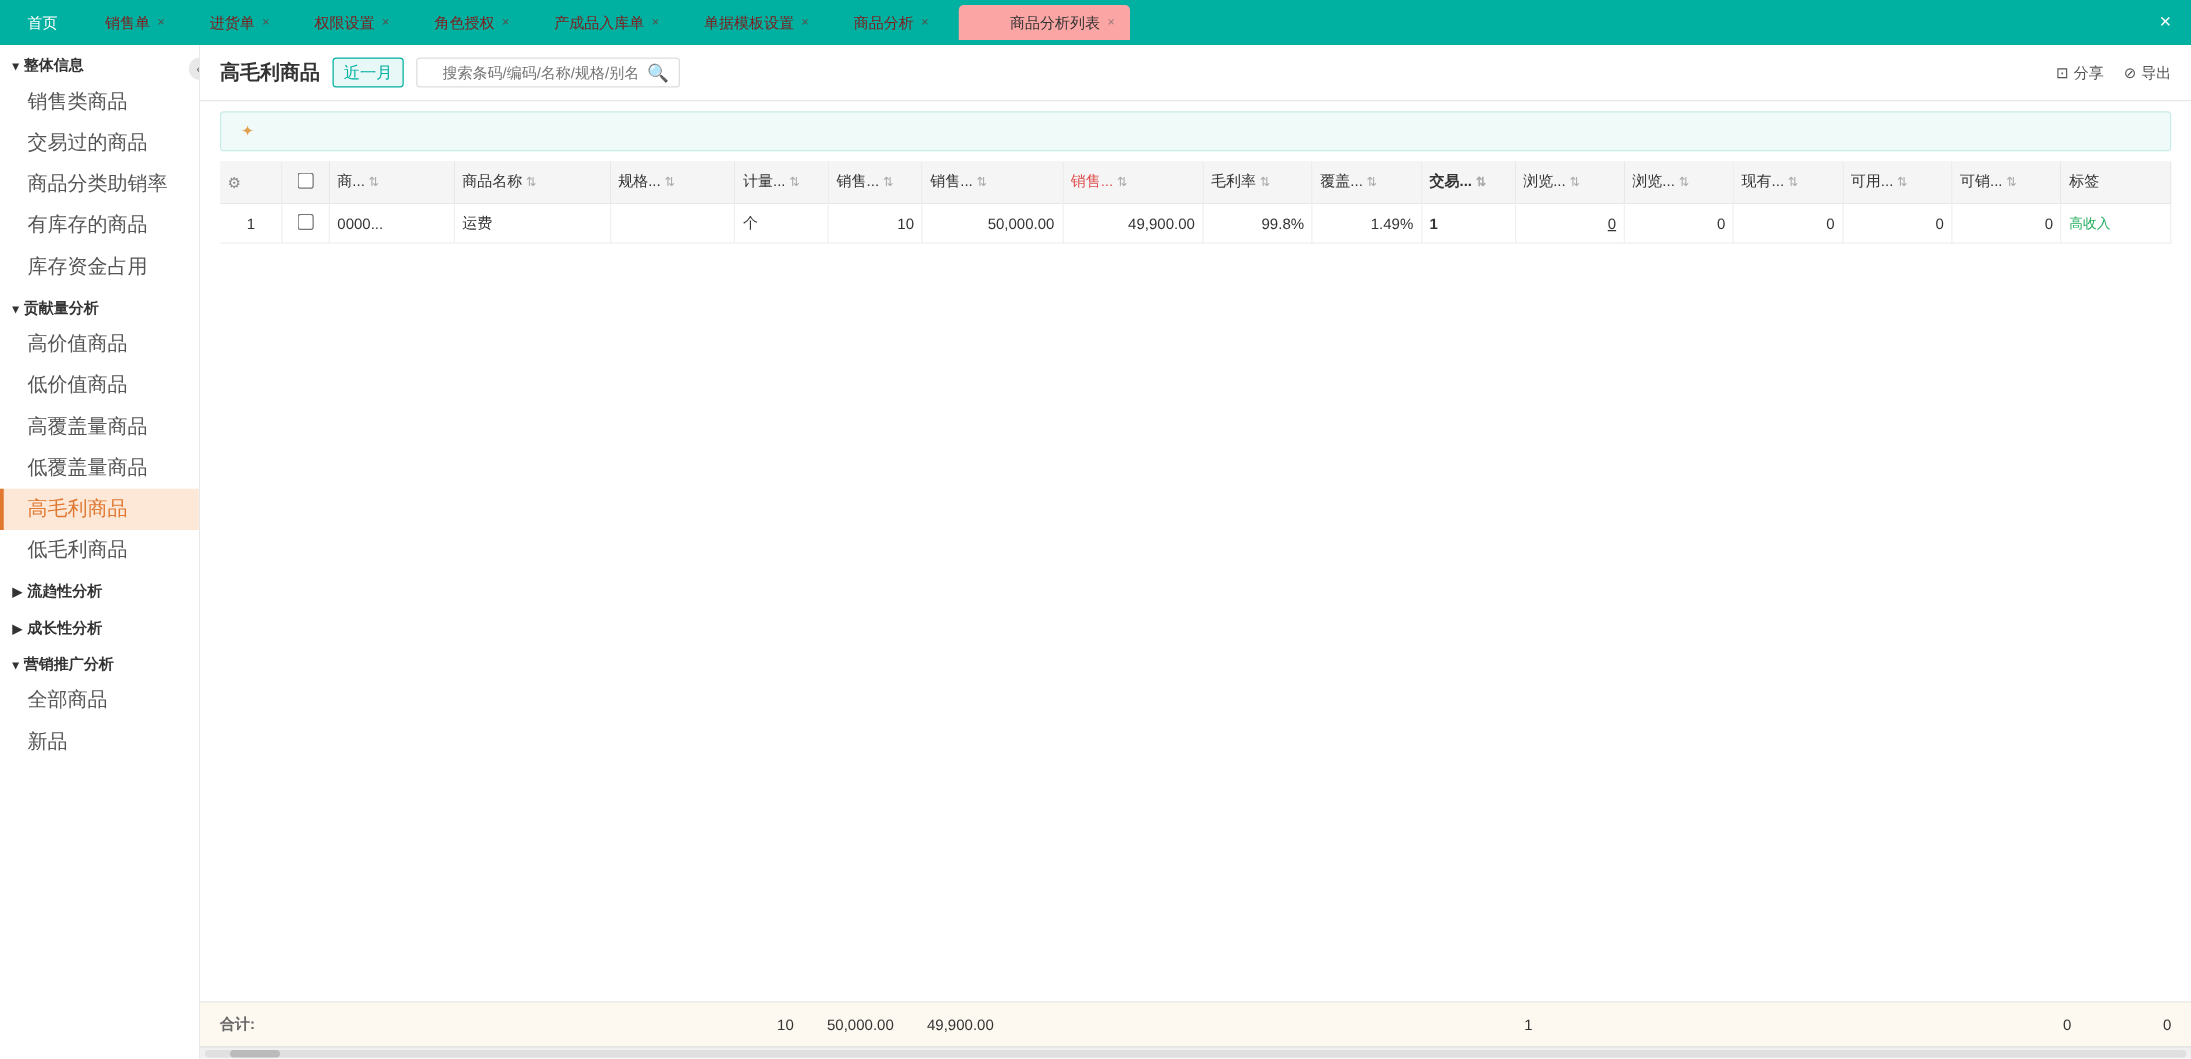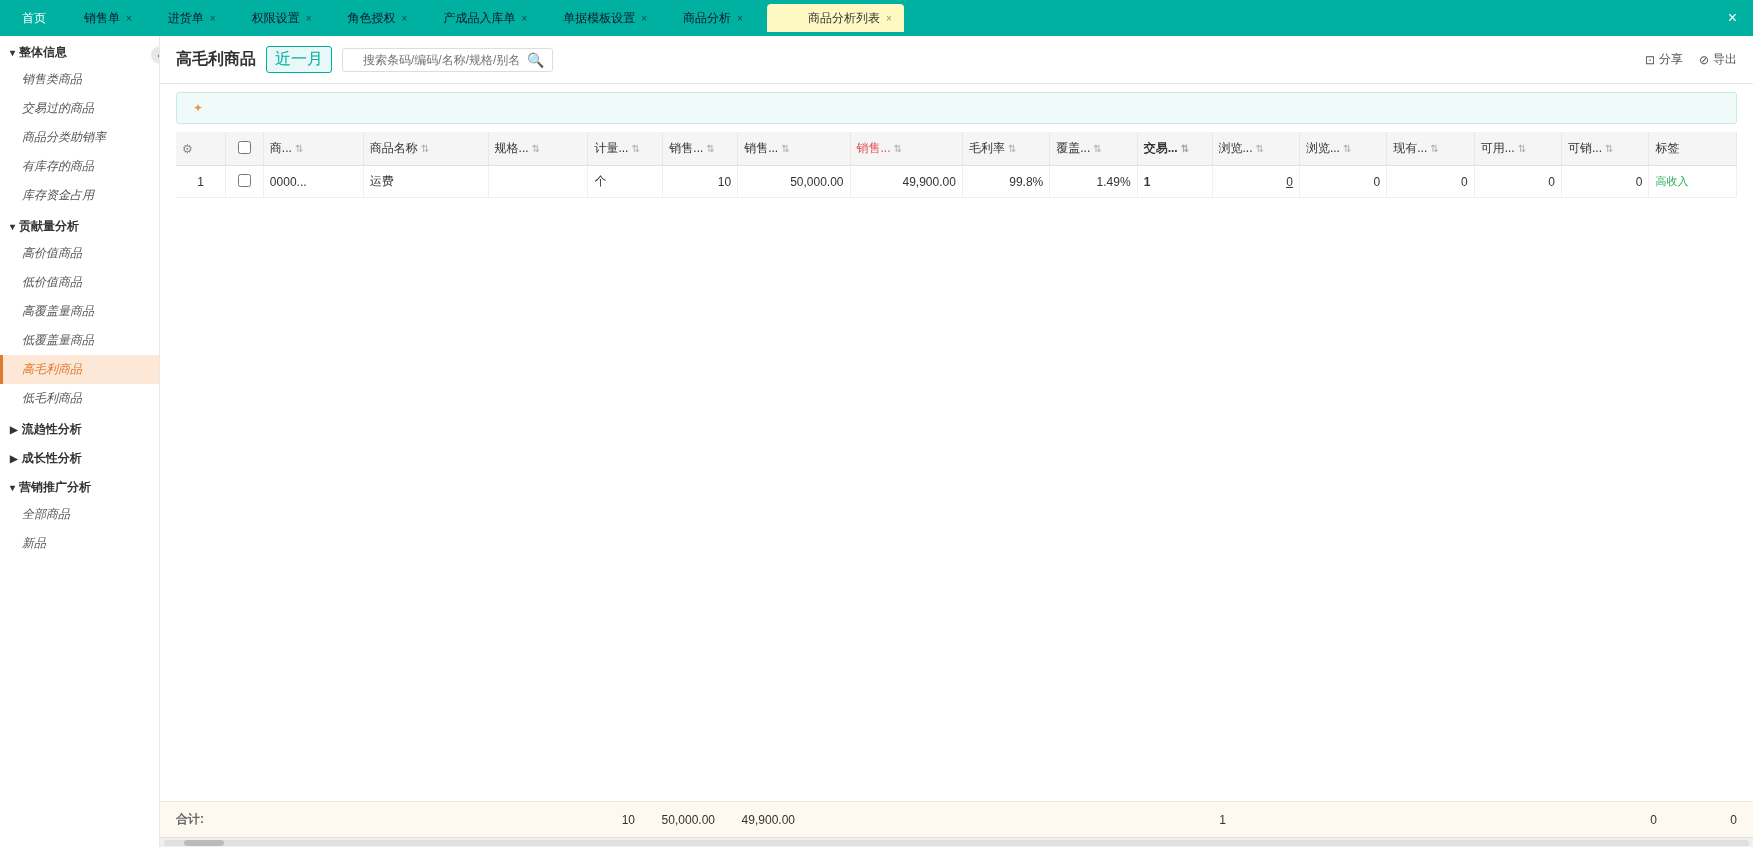--- a/index.html
+++ b/index.html
@@ -13,27 +13,27 @@
       height: 36px;
       padding: 0 8px;
       gap: 12px;
     }
     .nav-tab {
       display: flex;
       align-items: center;
       padding: 0 12px;
       height: 28px;
       border-radius: 4px 4px 0 0;
-      color: #0f172a;
+      color: #7f1d1d;
       cursor: pointer;
       font-size: 12px;
       white-space: nowrap;
       gap: 4px;
     }
-    .nav-tab.active { background: #fef9c3; color: #333; padding-left: 41px; }
+    .nav-tab.active { background: #fca5a5; color: #333; padding-left: 41px; }
     .nav-tab .close-x { font-size: 10px; color: inherit; margin-left: 2px; opacity: 0.7; }
     .nav-tab.active .close-x { color: #666; }
     .nav-home { padding: 0 14px; color: #fff; cursor: pointer; font-size: 12px; }
     .nav-close-all { margin-left: auto; color: #fff; cursor: pointer; font-size: 16px; padding: 0 8px; }
 
     
     .main-container {
       display: flex;
       height: calc(847px - 36px);
       background: #fff;
@@ -72,25 +72,24 @@
       font-weight: bold;
       font-size: 12px;
       cursor: pointer;
       gap: 4px;
     }
     .sidebar-group-title .arrow { font-size: 10px; }
     .sidebar-item {
       padding: 6px 10px 6px 22px;
       color: #555;
       cursor: pointer;
-      font-size: 12px;
+      font-size: 16px;
       white-space: nowrap;
       overflow: hidden;
       text-overflow: ellipsis;
-      font-style: italic;
     }
     .sidebar-item.active {
       background: #fde8d8;
       color: #e07830;
       border-left: 3px solid #e07830;
       padding-left: 19px;
     }
 
     
     .content-area {
@@ -114,21 +113,21 @@
       font-weight: bold;
       color: #333;
     }
     .period-btn {
       background: #e8f8f6;
       border: 1px solid #00b0a0;
       color: #00b0a0;
       border-radius: 3px;
       padding: 2px 8px;
       cursor: pointer;
-      font-size: 16px;
+      font-size: 13px;
       font-family: Liberation Mono, monospace;
     }
     .search-box {
       display: flex;
       align-items: center;
       border: 1px solid #ddd;
       border-radius: 3px;
       padding: 3px 8px;
       gap: 4px;
       min-width: 200px;

